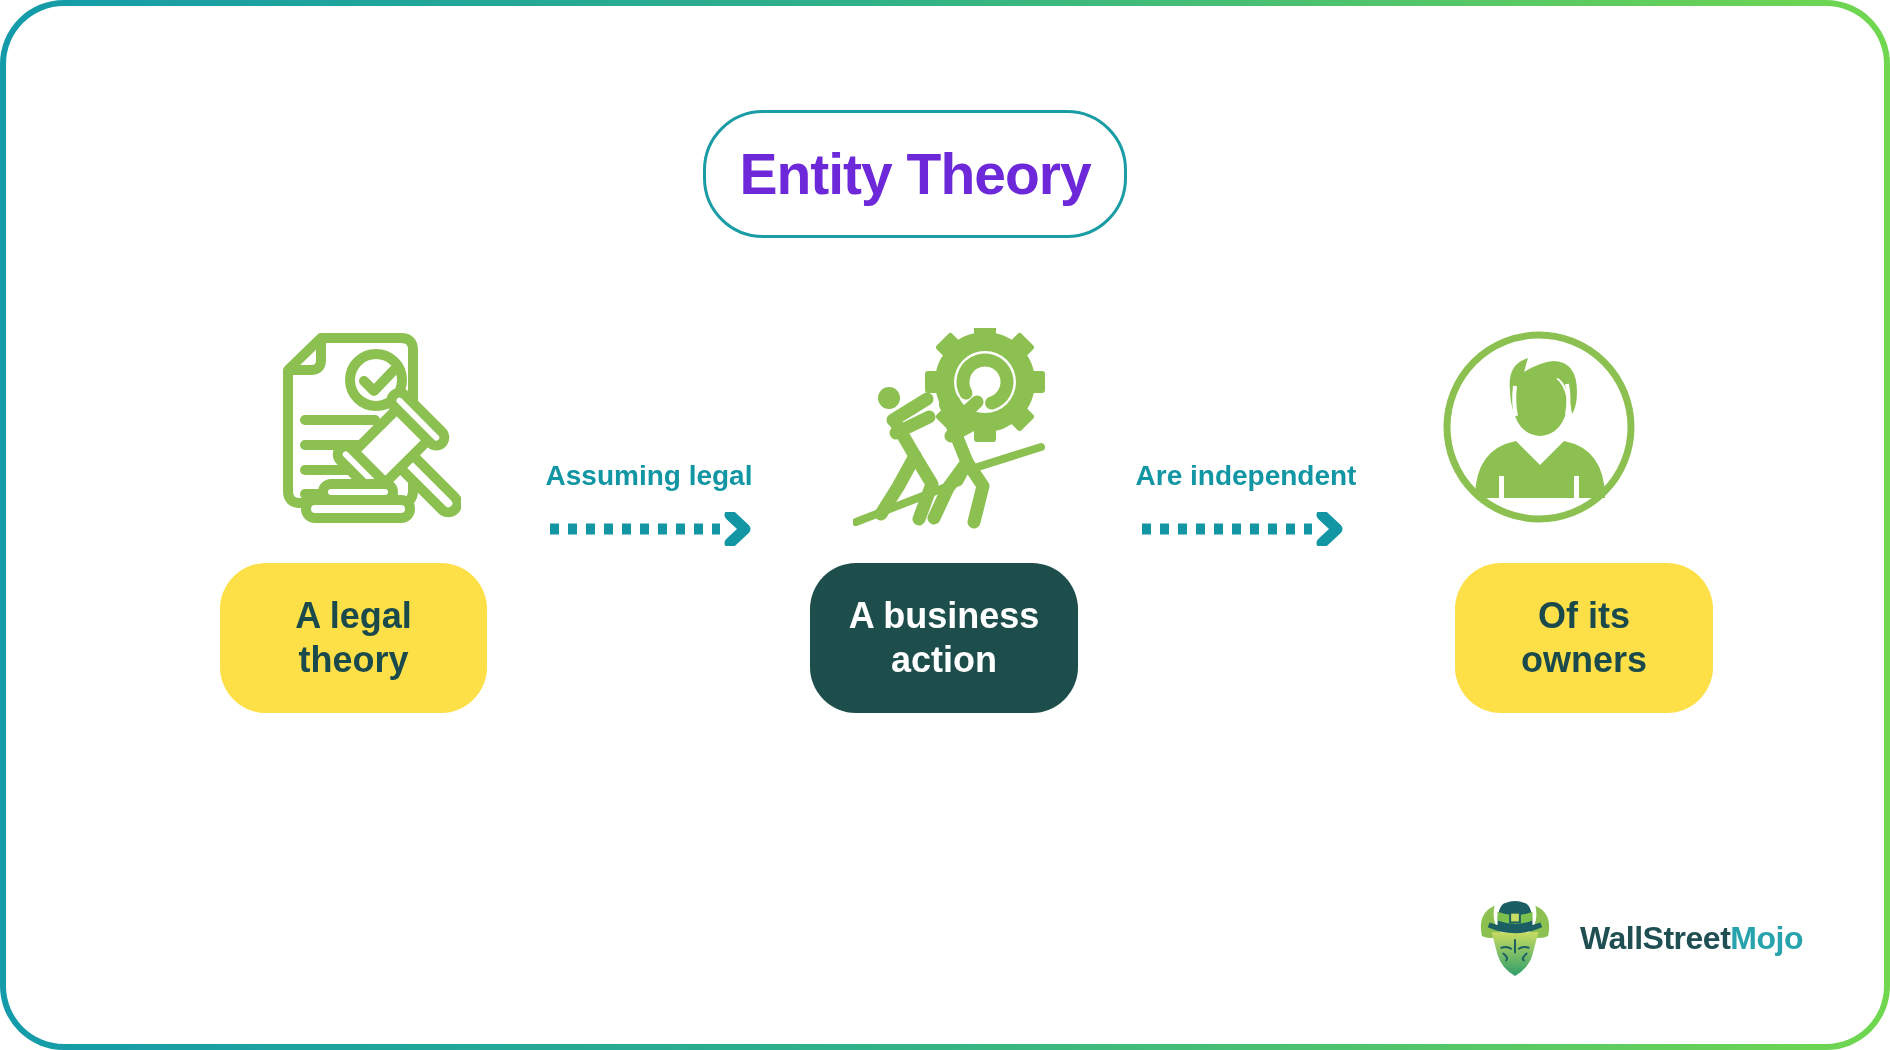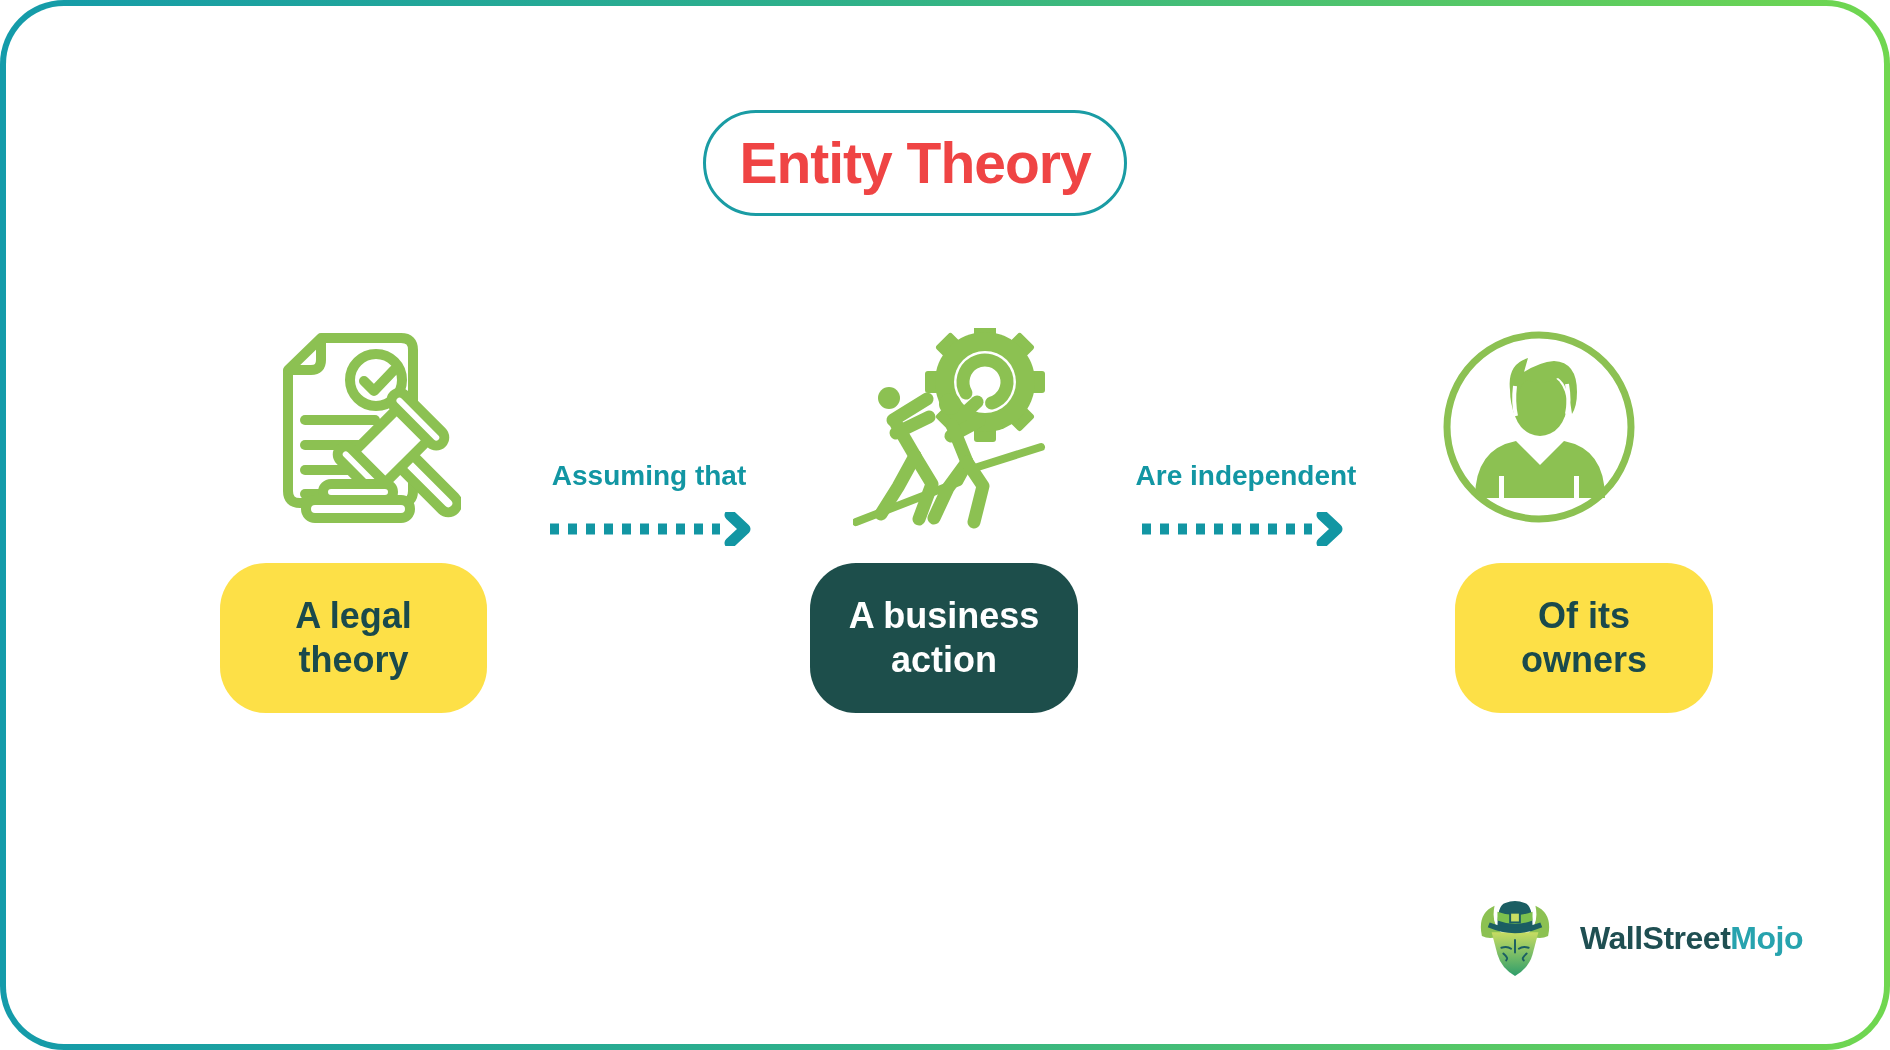--- a/index.html
+++ b/index.html
@@ -5,24 +5,24 @@
   html,body{margin:0;padding:0;background:#ffffff;}
   body{font-family:"Liberation Sans", sans-serif; -webkit-font-smoothing:antialiased;}
   .canvas{position:relative;width:1890px;height:1050px;overflow:hidden;background:#fff;}
 
   
   .gradient-frame{position:absolute;inset:0;border-radius:64px;
     background:linear-gradient(90deg,#149BAA 0%,#2FB189 45%,#70D74F 100%);}
   .inner-frame{position:absolute;inset:6px;border-radius:58px;background:#ffffff;}
 
   
-  .title-pill{position:absolute;left:703px;top:110px;width:424px;height:106px;
+  .title-pill{position:absolute;left:703px;top:110px;width:424px;height:128px;
     border:3px solid #1A9CA4;border-radius:60px;box-sizing:border-box;
     display:flex;align-items:center;justify-content:center;
-    font-size:57px;font-weight:700;color:#ef4444;letter-spacing:-1px;}
+    font-size:57px;font-weight:700;color:#6d28d9;letter-spacing:-1px;}
 
   
   .icon-wrap{position:absolute;}
   .icon-legal{left:243px;top:328px;width:218px;height:202px;}
   .icon-team{left:853px;top:328px;width:197px;height:202px;}
   .icon-person{left:1440px;top:328px;width:198px;height:198px;}
 
   
   .connector-label{position:absolute;top:460px;font-size:28px;font-weight:700;
     color:#1296A3;text-align:center;}
@@ -133,21 +133,21 @@
         <path d="M75,58 Q73,74 76,88"></path>
         <path d="M127,56 Q130,72 127,86"></path>
       </g>
       <g fill="#ffffff">
         <rect x="59" y="148" width="5" height="22"></rect>
         <rect x="134" y="148" width="5" height="22"></rect>
       </g>
     </svg>
   </div>
 
-  <div class="connector-label c1">Assuming that</div>
+  <div class="connector-label c1">Assuming legal</div>
   <div class="connector-arrow a1">
     <svg viewBox="0 0 214 34" width="214" height="34">
       <line x1="2" y1="17" x2="172" y2="17" stroke="#1296A3" stroke-width="11" stroke-dasharray="9 9"></line>
       <polyline points="182,3 197,17 182,31" fill="none" stroke="#1296A3" stroke-width="11" stroke-linecap="round" stroke-linejoin="round"></polyline>
     </svg>
   </div>
 
   <div class="connector-label c2">Are independent</div>
   <div class="connector-arrow a2">
     <svg viewBox="0 0 214 34" width="214" height="34">

